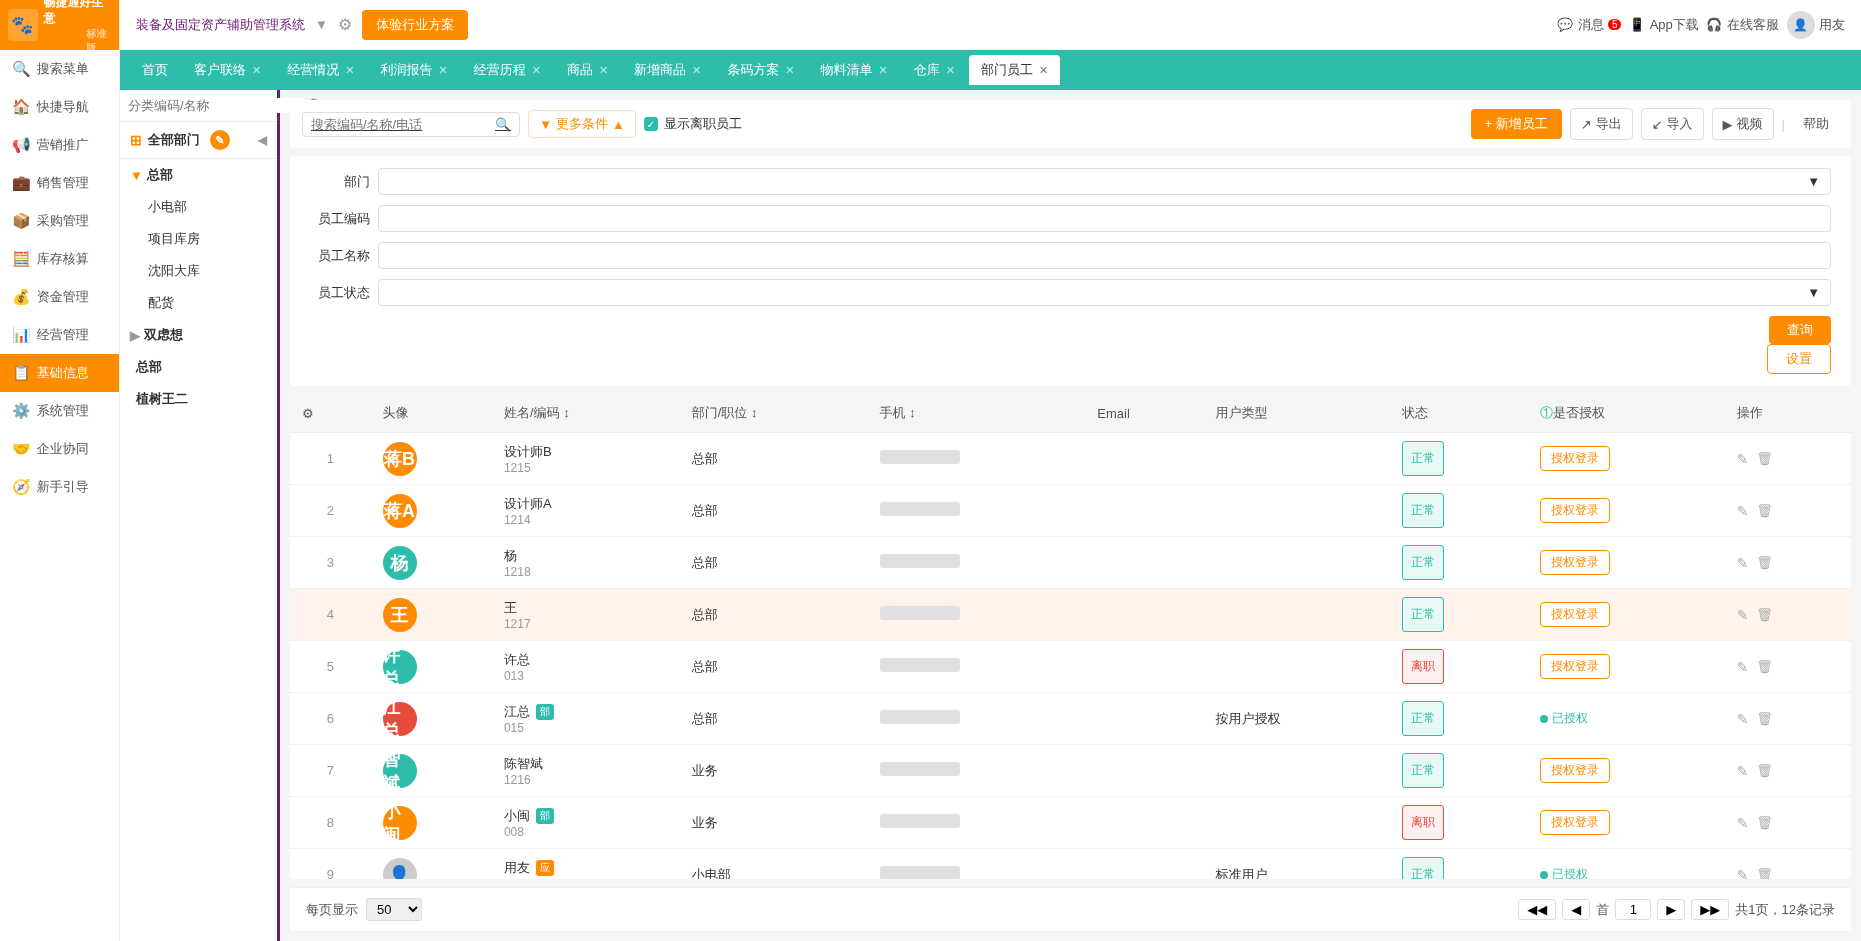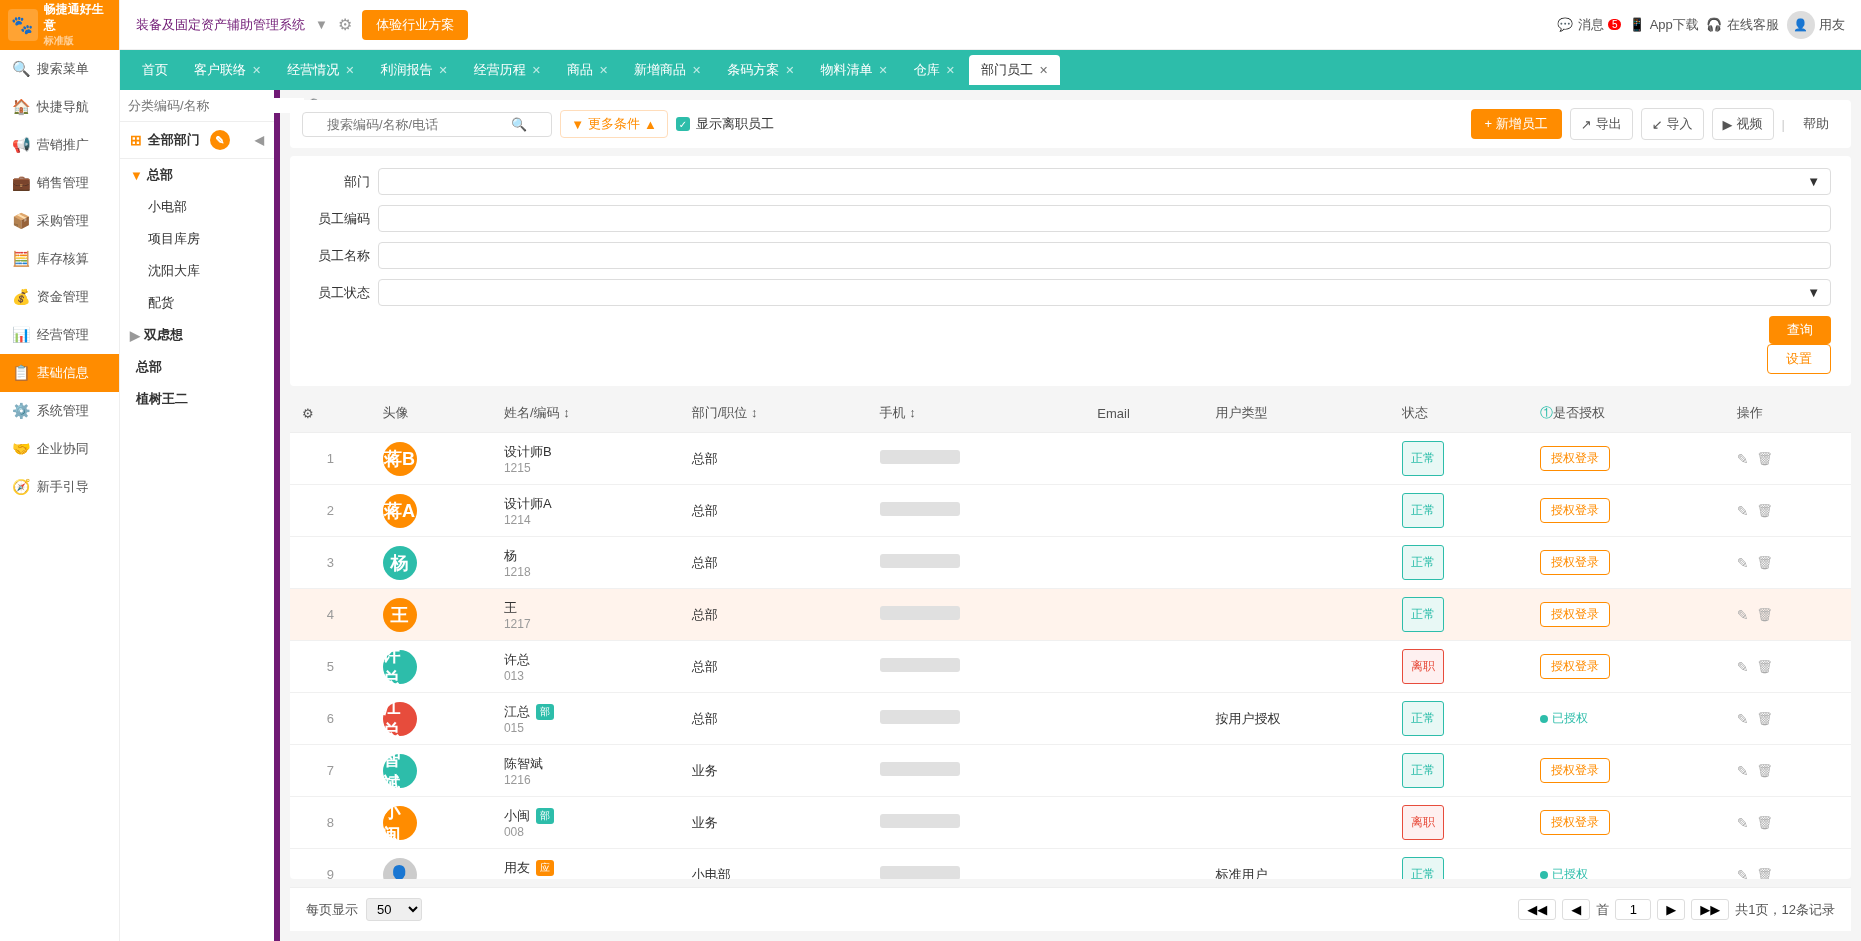--- a/index.html
+++ b/index.html
@@ -2,21 +2,21 @@
 <html><head>
   <meta charset="utf-8">
   <style>
     * { box-sizing: border-box; margin: 0; padding: 0; }
     body { font-family: 'Microsoft YaHei', Arial, sans-serif; font-size: 13px; background: #f5f5f5; color: #333; display: flex; height: 941px; overflow: hidden; }
 
     
     .sidebar { width: 120px; background: #fff; display: flex; flex-direction: column; border-right: 1px solid #eee; flex-shrink: 0; }
     .sidebar-logo { background: #ff8c00; padding: 10px 8px; display: flex; align-items: center; gap: 6px; color: #fff; font-weight: bold; font-size: 13px; height: 50px; }
     .sidebar-logo-icon { width: 32px; height: 32px; background: #fff3; border-radius: 4px; display: flex; align-items: center; justify-content: center; font-size: 18px; }
-    .sidebar-badge { font-size: 10px; color: #fff9; }
+    .sidebar-badge { font-size: 10px; color: #fff9; margin-left: 43px; }
     .sidebar-item { display: flex; align-items: center; gap: 6px; padding: 10px 12px; cursor: pointer; font-size: 13px; color: #555; }
     .sidebar-item.active { background: #ff8c00; color: #fff; }
     .sidebar-item .icon { font-size: 15px; }
 
     
     .main { flex: 1; display: flex; flex-direction: column; overflow: hidden; }
 
     
     .topbar { background: #fff; height: 50px; display: flex; align-items: center; padding: 0 16px; border-bottom: 1px solid #eee; gap: 10px; }
     .topbar-action { display: flex; align-items: center; gap: 4px; font-size: 13px; color: #555; cursor: pointer; }
@@ -26,31 +26,31 @@
     
     .navtabs { background: #2dbdaa; display: flex; align-items: center; padding: 0 10px; height: 40px; gap: 2px; }
     .navtab { color: #fff; padding: 6px 12px; font-size: 13px; cursor: pointer; border-radius: 4px 4px 0 0; display: flex; align-items: center; gap: 4px; white-space: nowrap; }
     .navtab.active { background: #fff; color: #333; }
     .navtab .close { font-size: 11px; opacity: 0.7; margin-left: 2px; }
 
     
     .content { flex: 1; display: flex; overflow: hidden; background: #f5f5f5; }
 
     
-    .tree-panel { width: 160px; background: #fff; border-right: 6px solid #701a75; display: flex; flex-direction: column; flex-shrink: 0; }
+    .tree-panel { width: 160px; background: #fff; border-right: 3px solid #701a75; display: flex; flex-direction: column; flex-shrink: 0; }
     .tree-search { display: flex; align-items: center; padding: 8px; border-bottom: 1px solid #eee; gap: 4px; }
     .tree-search input { border: none; outline: none; font-size: 13px; flex: 1; color: #999; }
     .tree-header { display: flex; align-items: center; padding: 8px 10px; gap: 6px; font-size: 13px; font-weight: bold; color: #333; border-bottom: 1px solid #eee; }
     .tree-header .icon-grid { color: #ff8c00; font-size: 14px; }
     .tree-item { padding: 7px 10px 7px 16px; font-size: 13px; color: #333; cursor: pointer; display: flex; align-items: center; gap: 4px; }
     .tree-item.parent { padding-left: 10px; font-weight: bold; }
 
     
     .right-panel { flex: 1; display: flex; flex-direction: column; overflow: hidden; padding: 10px; gap: 8px; }
-    .filter-search { display: flex; align-items: center; border: 1px solid #ddd; border-radius: 4px; padding: 4px 24px; gap: 4px; }
+    .filter-search { display: flex; align-items: center; border: 1px solid #ddd; border-radius: 4px; padding: 4px 8px; gap: 4px; text-decoration: underline; }
     .filter-search input { border: none; outline: none; font-size: 13px; width: 180px; }
     .filter-more { display: flex; align-items: center; gap: 4px; color: #ff8c00; font-size: 13px; cursor: pointer; border: 1px solid #ffddbb; border-radius: 4px; padding: 4px 10px; }
     .filter-checkbox { display: flex; align-items: center; gap: 6px; font-size: 13px; color: #333; cursor: pointer; }
     .checkbox-icon { width: 14px; height: 14px; background: #2dbdaa; border-radius: 3px; display: flex; align-items: center; justify-content: center; color: #fff; font-size: 10px; }
     .btn-primary { background: #ff8c00; color: #fff; border: none; border-radius: 4px; padding: 6px 14px; font-size: 13px; cursor: pointer; display: flex; align-items: center; gap: 4px; }
     .btn-secondary { background: #fff; color: #555; border: 1px solid #ddd; border-radius: 4px; padding: 6px 10px; font-size: 13px; cursor: pointer; display: flex; align-items: center; gap: 4px; }
     .toolbar { display: flex; align-items: center; justify-content: flex-end; gap: 8px; flex: 1; }
     .form-row { display: flex; align-items: center; gap: 8px; }
     .form-label { font-size: 13px; color: #333; white-space: nowrap; min-width: 60px; text-align: right; }
     .form-input { flex: 1; border: 1px solid #ddd; border-radius: 4px; padding: 5px 10px; font-size: 13px; outline: none; }

